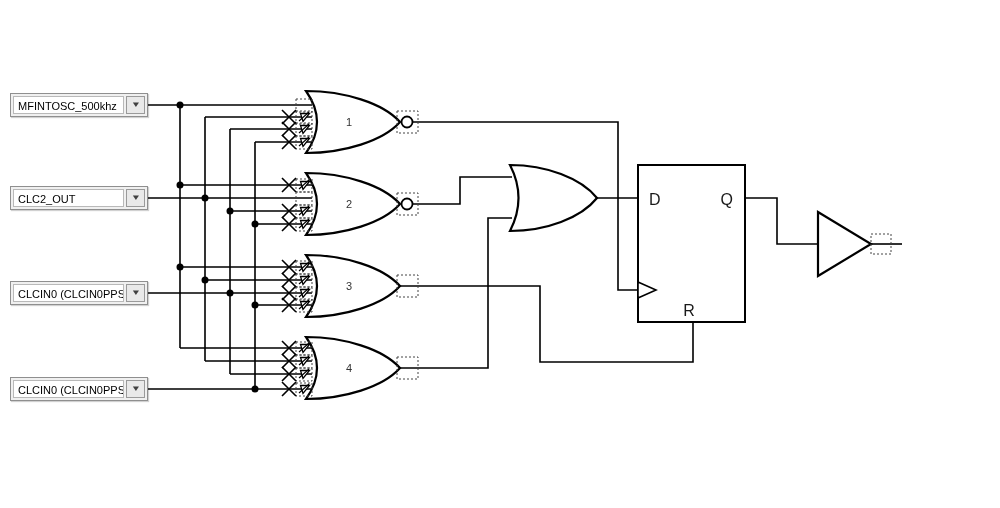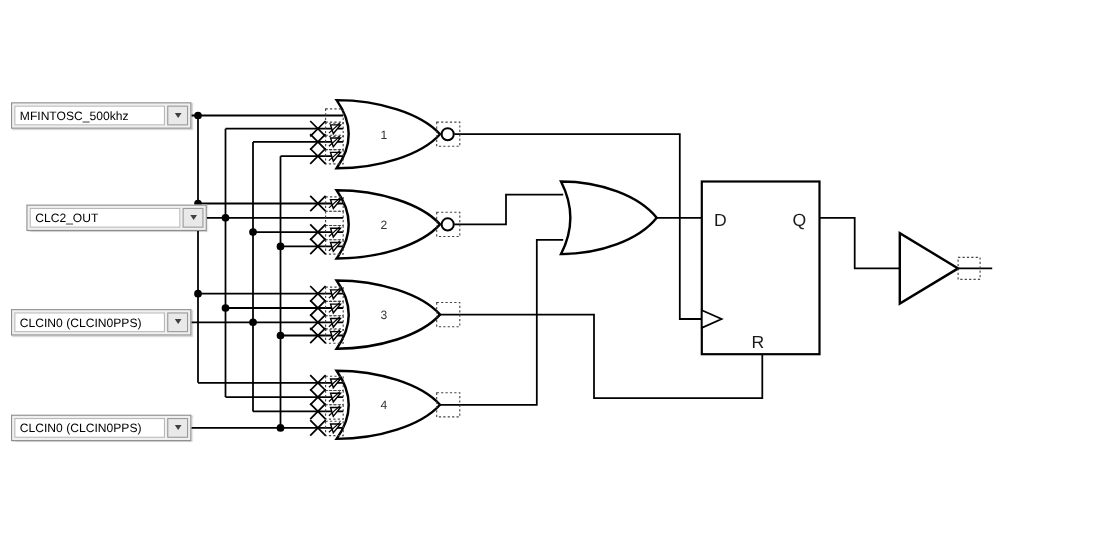--- a/index.html
+++ b/index.html
@@ -1,19 +1,19 @@
 <!DOCTYPE html>
 <html><head>
 <meta charset="utf-8">
 <style>
   html,body{margin:0;padding:0;background:#ffffff;}
   body{width:1000px;height:508px;font-family:"Liberation Sans",sans-serif;position:relative;overflow:hidden;}
   .stage{position:relative;width:1000px;height:508px;background:#fff;}
   svg{position:absolute;left:0;top:0;}
-  .combo{position:absolute;width:164px;height:24px;box-sizing:border-box;display:flex;align-items:stretch;
+  .combo{position:absolute;width:138px;height:24px;box-sizing:border-box;display:flex;align-items:stretch;
          background:#f0f0f0;border:1px solid #8f8f8f;padding:2px;box-shadow:1px 1px 1px rgba(0,0,0,.18);cursor:default;}
   .combo-text{flex:1;background:#fff;border:1px solid #b9b9b9;font-size:11px;line-height:16px;padding:1px 4px;
               white-space:nowrap;overflow:hidden;color:#000;}
   .combo-btn{width:17px;margin-left:2px;background:#e9e9e9;border:1px solid #9a9a9a;
              display:flex;align-items:center;justify-content:center;}
   .combo-btn .arr{font-size:8px;color:#404040;line-height:1;transform:scaleX(1.3);}
 </style>
 </head>
 <body>
 
@@ -149,21 +149,21 @@
 
     <rect x="871" y="234" width="20" height="20" fill="none" stroke="#444444" stroke-width="1" stroke-dasharray="2 2"></rect>
   </svg>
 
   <div class="combo" style="left:10px;top:93px">
     <span class="combo-text">MFINTOSC_500khz</span>
     <span class="combo-btn">
         <span class="arr">▼</span>
       </span>
   </div>
-  <div class="combo" style="left:24px;top:186px">
+  <div class="combo" style="left:10px;top:186px">
     <span class="combo-text">CLC2_OUT</span>
     <span class="combo-btn">
         <span class="arr">▼</span>
       </span>
   </div>
   <div class="combo" style="left:10px;top:281px">
     <span class="combo-text">CLCIN0 (CLCIN0PPS)</span>
     <span class="combo-btn">
         <span class="arr">▼</span>
       </span>

